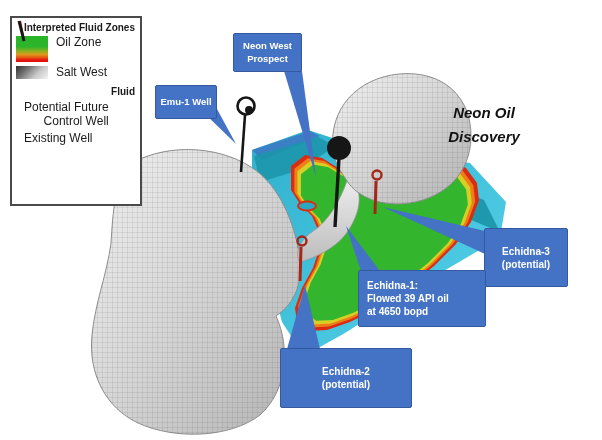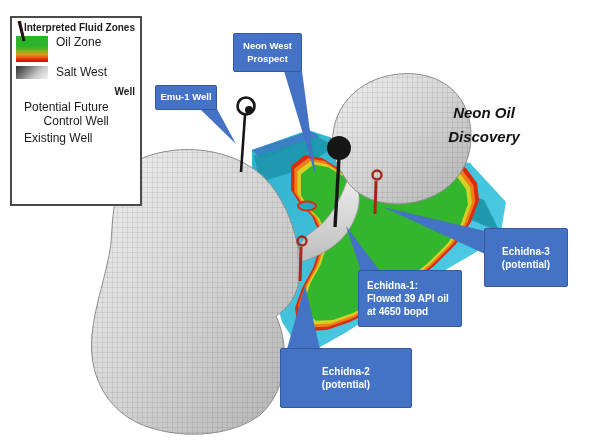--- a/index.html
+++ b/index.html
@@ -28,23 +28,23 @@
   .lg-wells{font-size:10px;font-weight:700;margin:6px 5px 4px 5px;}
   .lg-sym{width:20px;flex:0 0 20px;height:26px;}
 
   
   .callout{
     position:absolute;background:#4472c4;border:1px solid #35599f;border-radius:2px;
     color:#ffffff;font-weight:700;display:flex;align-items:center;justify-content:center;
     text-align:center;box-sizing:border-box;line-height:1.3;z-index:2;
   }
   .co-neonwest{left:233px;top:33px;width:69px;height:39px;font-size:9.5px;}
-  .co-emu1{left:155px;top:85px;width:62px;height:25px;font-size:9.5px;}
+  .co-emu1{left:155px;top:85px;width:62px;height:34px;font-size:9.5px;}
   .co-echidna3{left:484px;top:228px;width:84px;height:59px;font-size:10px;}
-  .co-echidna1{left:358px;top:270px;width:104px;height:57px;font-size:10px;
+  .co-echidna1{left:358px;top:270px;width:128px;height:57px;font-size:10px;
                justify-content:flex-start;text-align:left;padding-left:8px;}
   .co-echidna2{left:280px;top:348px;width:132px;height:60px;font-size:10px;}
 
   
   .neon-title{
     position:absolute;left:425px;top:101px;width:118px;z-index:1;
     font-size:15px;font-weight:700;font-style:italic;color:#111;
     text-align:center;line-height:1.6;
   }
 </style>
@@ -144,21 +144,21 @@
   <div class="legend">
     <div class="lg-title">Interpreted Fluid Zones</div>
     <div class="lg-row top">
       <div class="sw sw-oil"></div>
       <div class="lg-label">Oil Zone</div>
     </div>
     <div class="lg-row">
       <div class="sw sw-salt"></div>
       <div class="lg-label">Salt West</div>
     </div>
-    <div class="lg-wells">Well</div>
+    <div class="lg-wells">Fluid</div>
     <div class="lg-row">
       <svg class="lg-sym" viewBox="0 0 20 26">
         <line x1="8" y1="3" x2="12" y2="23" stroke="#c0281a" stroke-width="2.2"></line>
       </svg>
       <div class="lg-label pre">Potential Future
 Control Well</div>
     </div>
     <div class="lg-row">
       <svg class="lg-sym" viewBox="0 0 20 26">
         <line x1="7" y1="3" x2="12" y2="23" stroke="#161616" stroke-width="3"></line>

